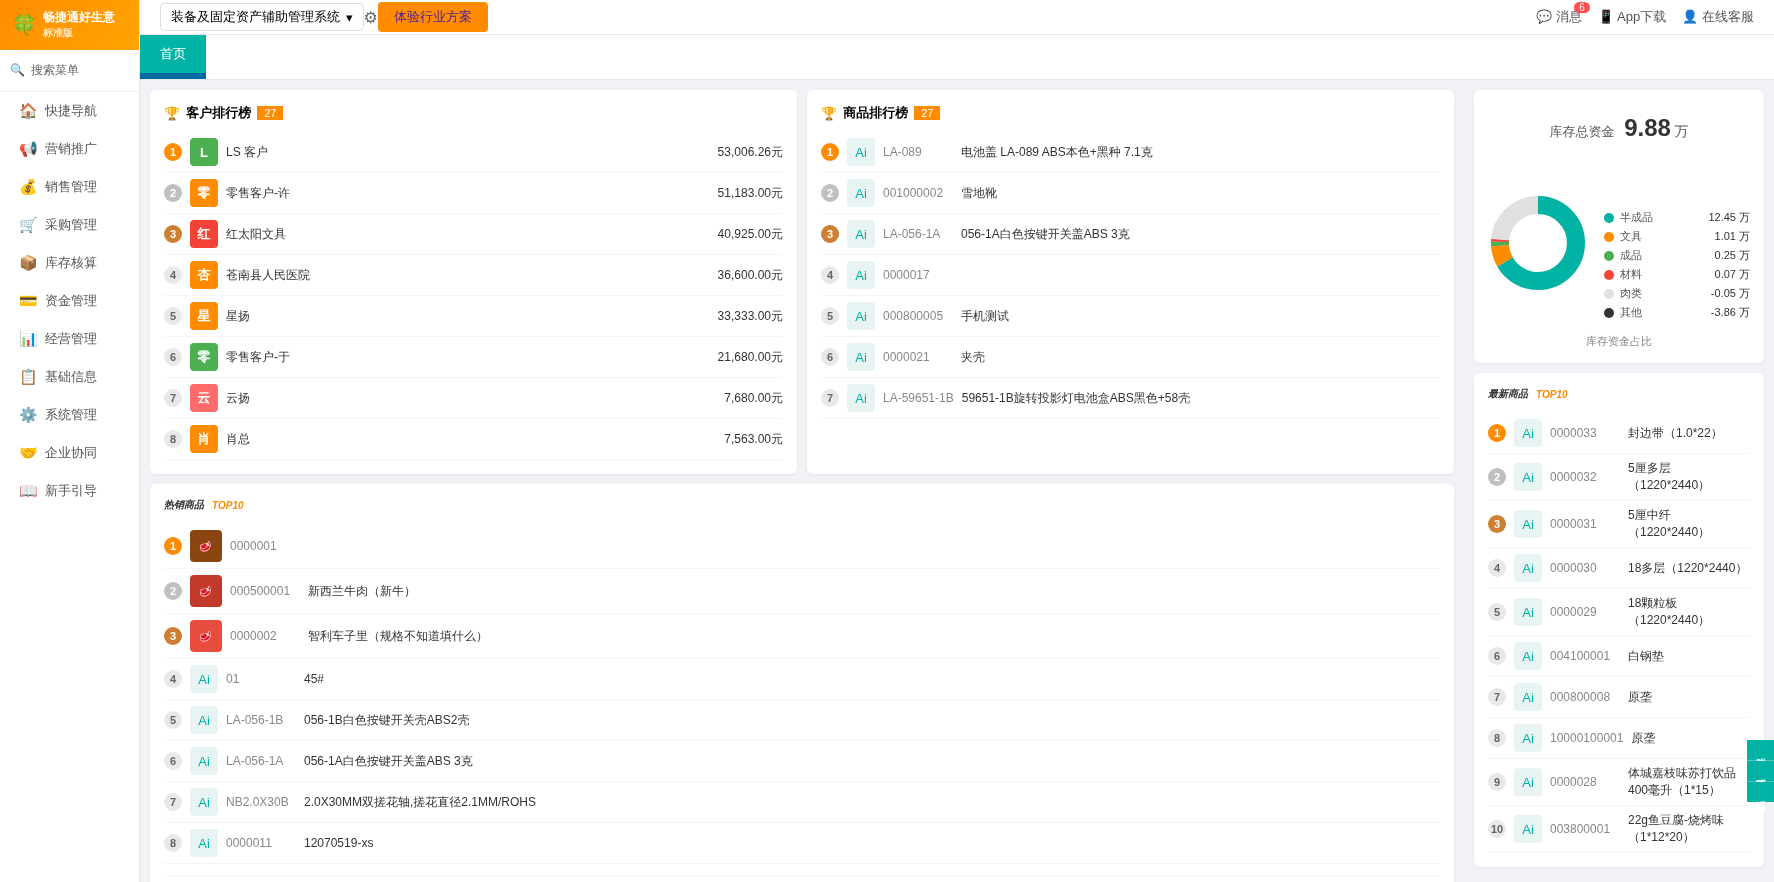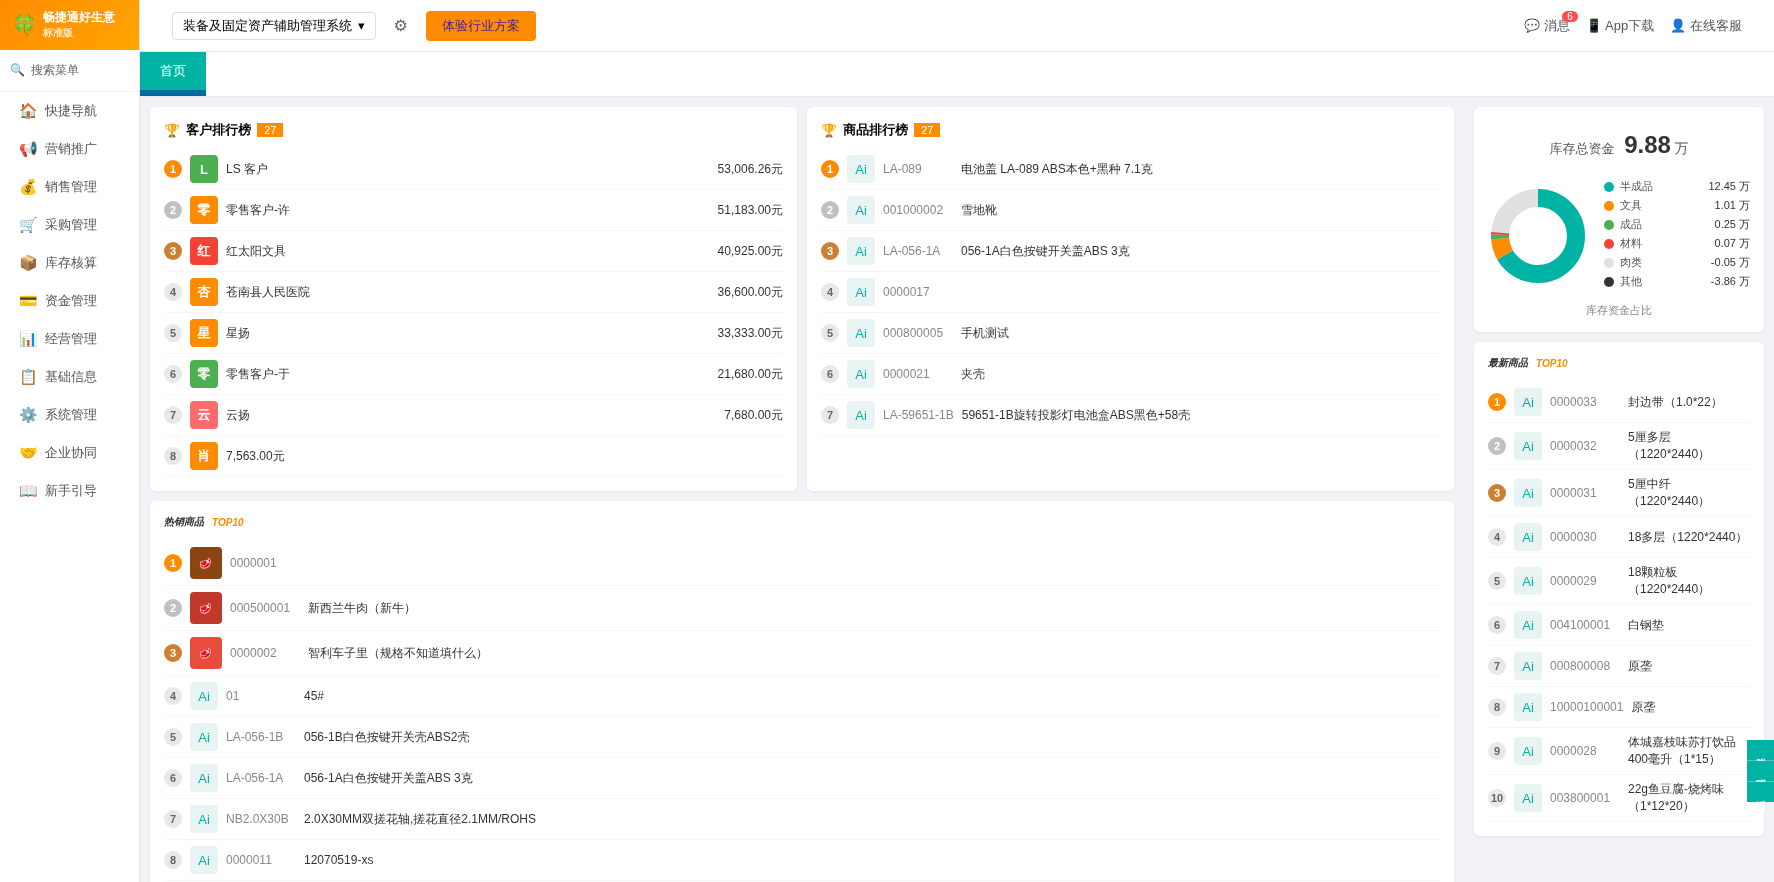--- a/index.html
+++ b/index.html
@@ -53,23 +53,23 @@
       flex: 1;
       display: flex;
       flex-direction: column;
       overflow: hidden;
     }
     .top-bar {
       background: #fff;
       border-bottom: 1px solid #e8e8e8;
       display: flex;
       align-items: center;
-      padding: 0 32px;
-      height: 52px;
-      gap: 18px;
+      padding: 0 20px;
+      height: 35px;
+      gap: 0;
     }
     .system-selector {
       display: flex; align-items: center; gap: 6px;
       border: 1px solid #ddd; border-radius: 4px;
       padding: 4px 10px; cursor: pointer; font-size: 13px;
     }
     .settings-icon { color: #666; cursor: pointer; font-size: 16px; }
     .trial-btn {
       background: #ff8c00; color: #4c1d95;
       border: none; border-radius: 4px;
@@ -231,21 +231,21 @@
     .inventory-total .unit { font-size: 14px; color: #555; }
 
     
     .donut-container {
       display: flex;
       align-items: center;
       gap: 16px;
       padding: 10px 0;
     }
     .donut-svg { flex-shrink: 0; }
-    .legend-items { flex: 1; }
+    .legend-items { flex: 1; margin-top: 48px; }
     .legend-item {
       display: flex; align-items: center; gap: 6px;
       font-size: 11px; color: #555;
       margin-bottom: 4px;
     }
     .legend-dot { width: 10px; height: 10px; border-radius: 50%; flex-shrink: 0; }
     .legend-value { margin-left: auto; color: #333; font-size: 11px; }
 
     
     .section-header {
@@ -444,20 +444,21 @@
             </div>
             <div class="rank-item">
               <span class="rank-num rank-other">7</span>
               <span class="rank-avatar" style="background:#ff6b6b">云</span>
               <span class="rank-name">云扬</span>
               <span class="rank-amount">7,680.00元</span>
             </div>
             <div class="rank-item">
               <span class="rank-num rank-other">8</span>
               <span class="rank-avatar" style="background:#ff8c00">肖</span>
+              <span class="rank-name">肖总</span>
               <span class="rank-amount">7,563.00元</span>
             </div>
           </div>
         </div>
 
         <div class="card">
           <div class="section-header">
             <span class="trophy-gold">🏆</span>
             <span class="section-title">商品排行榜</span>
             <span class="section-badge">27</span>

